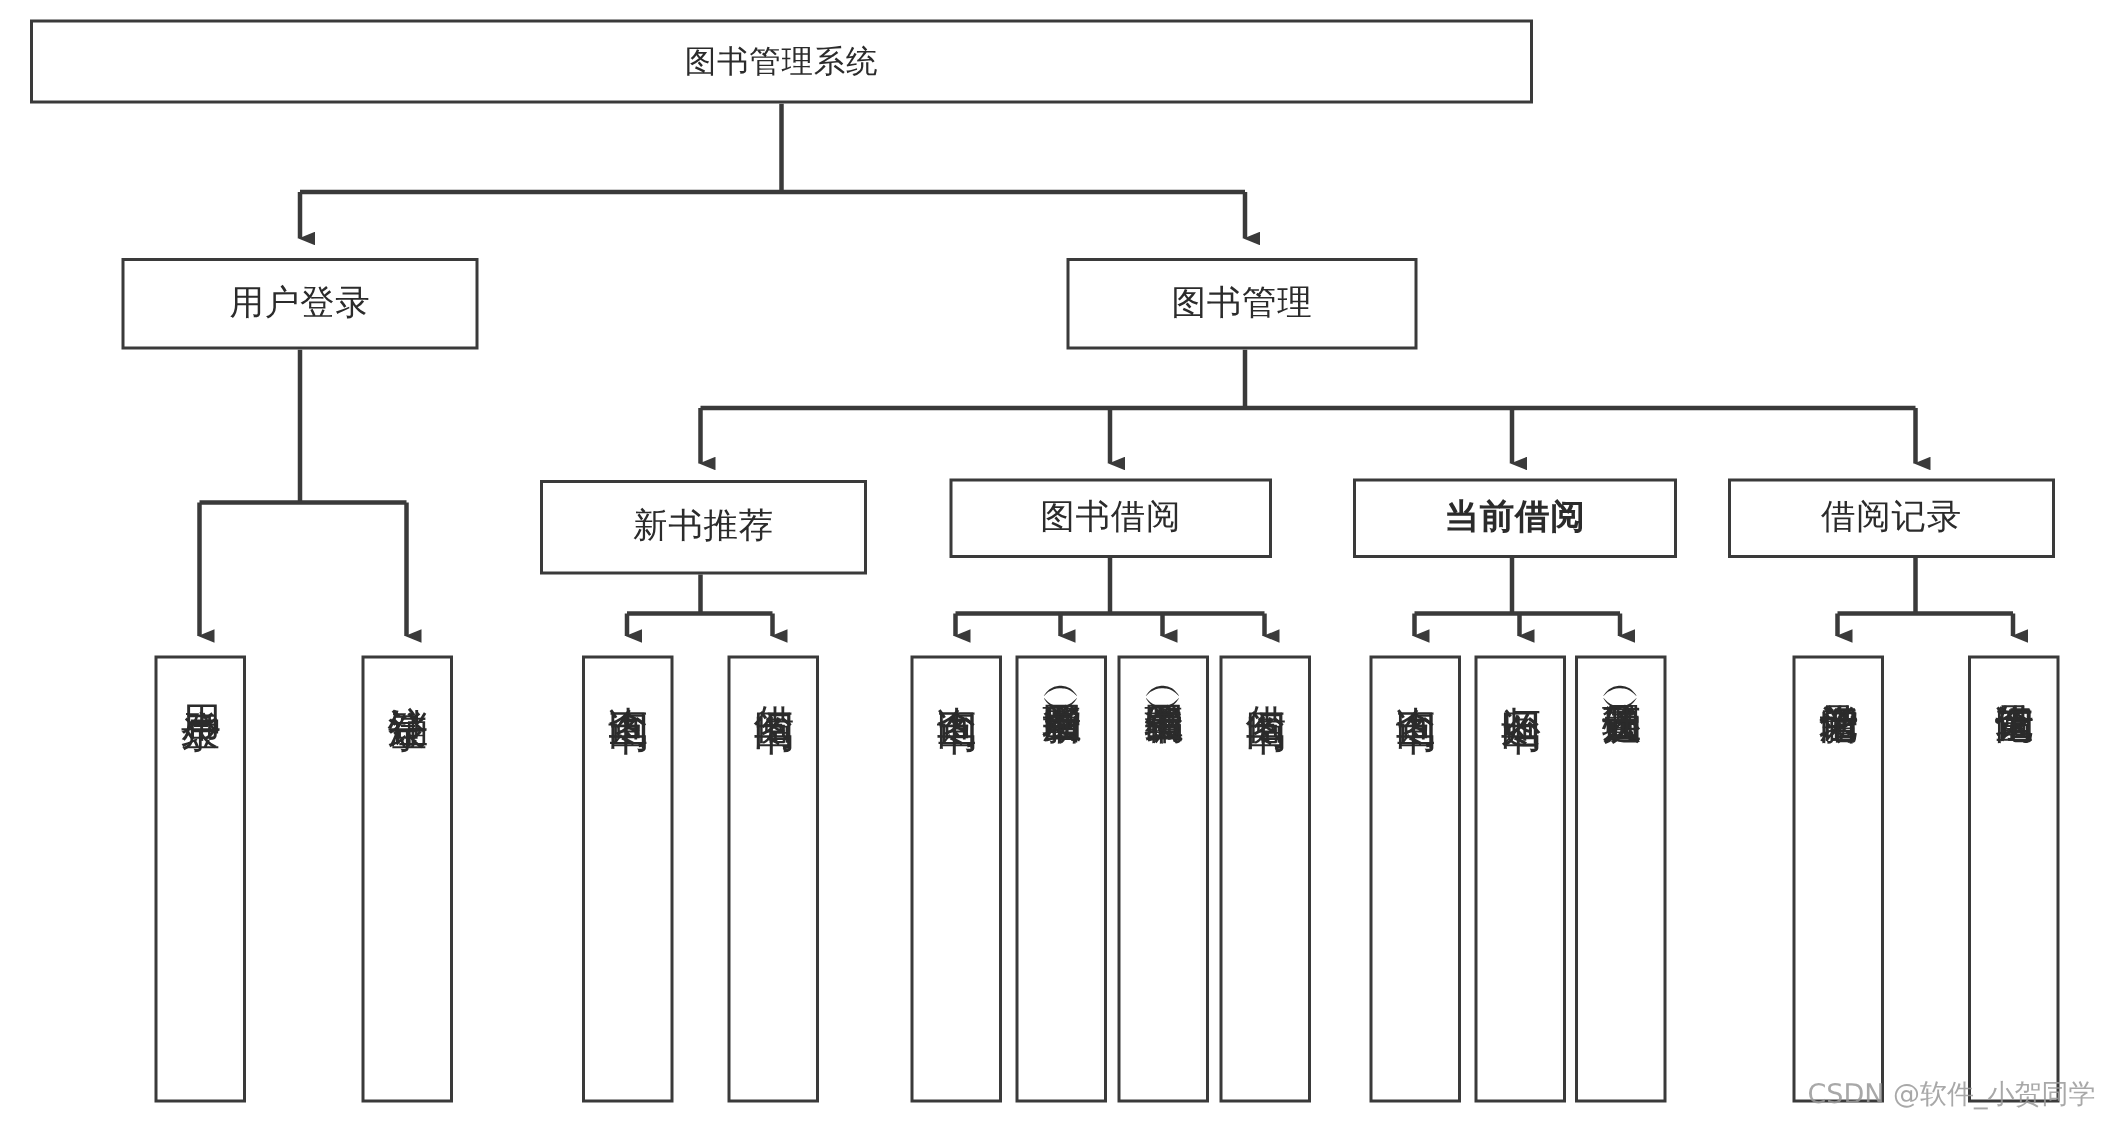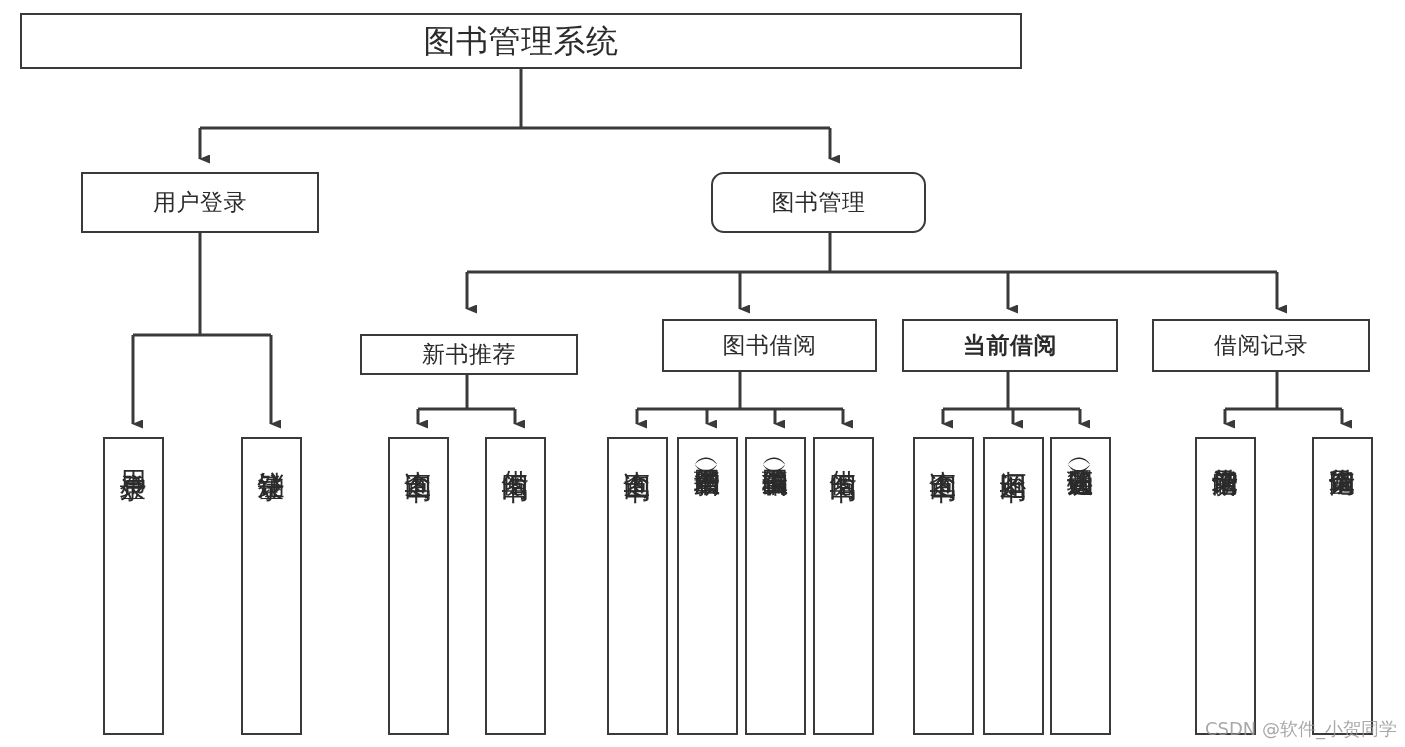--- a/index.html
+++ b/index.html
@@ -42,21 +42,21 @@
     line-height: 1.08;
     letter-spacing: 0.5px;
     color: #2b2b2b;
   }
   
   .node.horiz .node-label {
     font-size: 23px;
     white-space: nowrap;
   }
   .node.root .node-label {
-    font-size: 32px;
+    font-size: 21px;
   }
   
   .node.vert {
     align-items: flex-start;
     padding-top: 10px;
   }
   .node.vert .node-label {
     writing-mode: vertical-rl;
     text-orientation: upright;
     font-size: 27px;
@@ -135,29 +135,29 @@
   </svg>
 
   <div class="node horiz root" style="left:20px; top:13px; width:1002px; height:56px;">
     <span class="node-label">图书管理系统</span>
   </div>
 
   <div class="node horiz" style="left:81px; top:172px; width:238px; height:61px;">
     <span class="node-label">用户登录</span>
   </div>
 
-  <div class="node horiz" style="left:711px; top:172px; width:215px; height:61px;border-radius:13px;">
+  <div class="node horiz" style="left:711px; top:172px; width:234px; height:61px;">
     <span class="node-label">图书管理</span>
   </div>
 
-  <div class="node horiz" style="left:360px; top:334px; width:218px; height:41px;">
+  <div class="node horiz" style="left:360px; top:320px; width:218px; height:63px;">
     <span class="node-label">新书推荐</span>
   </div>
 
-  <div class="node horiz" style="left:633px; top:319px; width:215px; height:53px;margin-left:29px;">
+  <div class="node horiz" style="left:633px; top:319px; width:215px; height:53px;">
     <span class="node-label">图书借阅</span>
   </div>
 
   <div class="node horiz" style="left:902px; top:319px; width:216px; height:53px;font-weight:bold;">
     <span class="node-label">当前借阅</span>
   </div>
 
   <div class="node horiz" style="left:1152px; top:319px; width:218px; height:53px;">
     <span class="node-label">借阅记录</span>
   </div>

